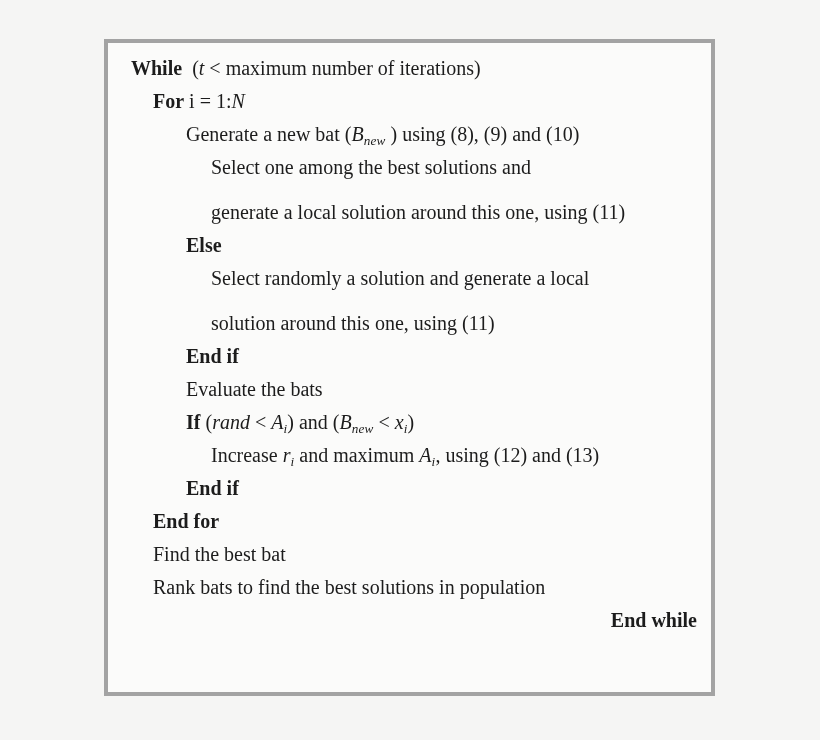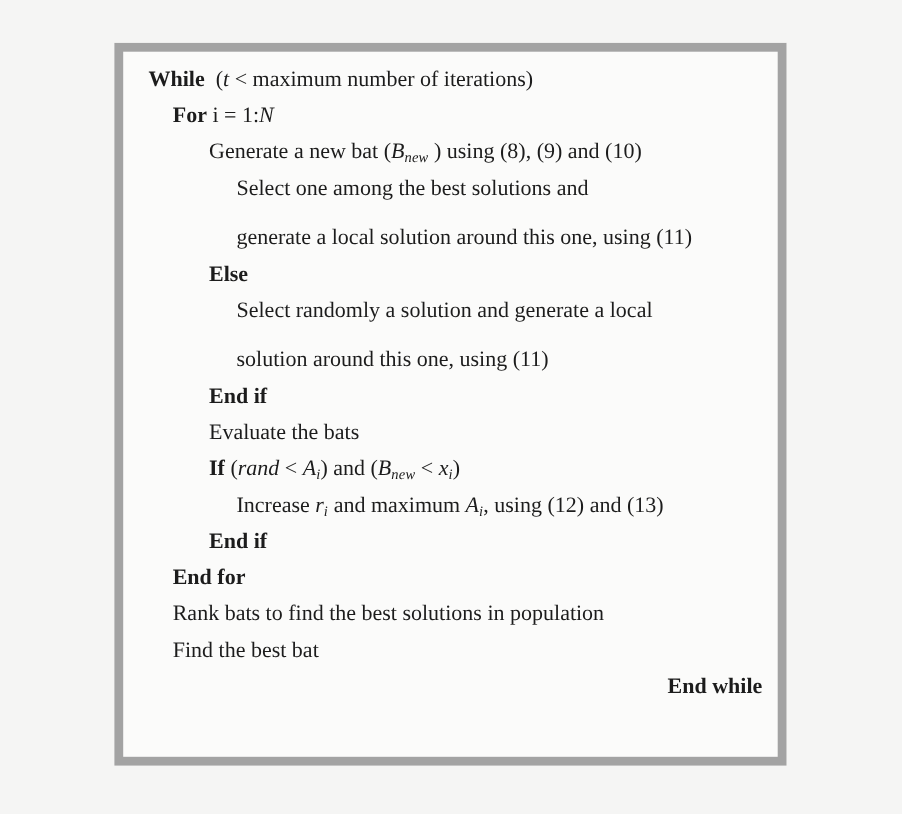--- a/index.html
+++ b/index.html
@@ -15,21 +15,21 @@
     color: #1c1c1c;
     overflow: hidden;
   }
   .algo-box {
     position: absolute;
     left: 104px;
     top: 39px;
     width: 611px;
     height: 657px;
     box-sizing: border-box;
-    border: 8px solid #a3a3a3;
+    border: 4px solid #a3a3a3;
     background: #fbfbfa;
     padding: 11px 14px 0 23px;
   }
   .pc-line {
     font-size: 20px;
     line-height: 28px;
     white-space: pre;
     margin-top: 5px;
   }
   .pc-line.first { margin-top: 0; }
@@ -57,17 +57,17 @@
       <div class="pc-line tight" style="padding-left: 80px;"><span class="seg-n">generate a local solution around this one, using (11)</span></div>
       <div class="pc-line" style="padding-left: 55px;"><span class="seg-b">Else</span></div>
       <div class="pc-line" style="padding-left: 80px;"><span class="seg-n">Select randomly a solution and generate a local</span></div>
       <div class="pc-line tight" style="padding-left: 80px;"><span class="seg-n">solution around this one, using (11)</span></div>
       <div class="pc-line" style="padding-left: 55px;"><span class="seg-b">End if</span></div>
       <div class="pc-line" style="padding-left: 55px;"><span class="seg-n">Evaluate the bats</span></div>
       <div class="pc-line" style="padding-left: 55px;"><span class="seg-b">If</span><span class="seg-n"> (</span><span class="seg-i">rand</span><span class="seg-n"> &lt; </span><span class="seg-i">A</span><sub class="seg-sub">i</sub><span class="seg-n">) and (</span><span class="seg-i">B</span><sub class="seg-sub">new</sub><span class="seg-n"> &lt; </span><span class="seg-i">x</span><sub class="seg-sub">i</sub><span class="seg-n">)</span></div>
       <div class="pc-line" style="padding-left: 80px;"><span class="seg-n">Increase </span><span class="seg-i">r</span><sub class="seg-sub">i</sub><span class="seg-n"> and maximum </span><span class="seg-i">A</span><sub class="seg-sub">i</sub><span class="seg-n">, using (12) and (13)</span></div>
       <div class="pc-line" style="padding-left: 55px;"><span class="seg-b">End if</span></div>
       <div class="pc-line" style="padding-left: 22px;"><span class="seg-b">End for</span></div>
+      <div class="pc-line" style="padding-left: 22px;"><span class="seg-n">Find the best bat</span></div>
       <div class="pc-line" style="padding-left: 22px;"><span class="seg-n">Rank bats to find the best solutions in population</span></div>
-      <div class="pc-line" style="padding-left: 22px;"><span class="seg-n">Find the best bat</span></div>
       <div class="pc-line" style="padding-left: 0px; text-align: right;"><span class="seg-b">End while</span></div>
     </div>
 </div>
 
 </body></html>

